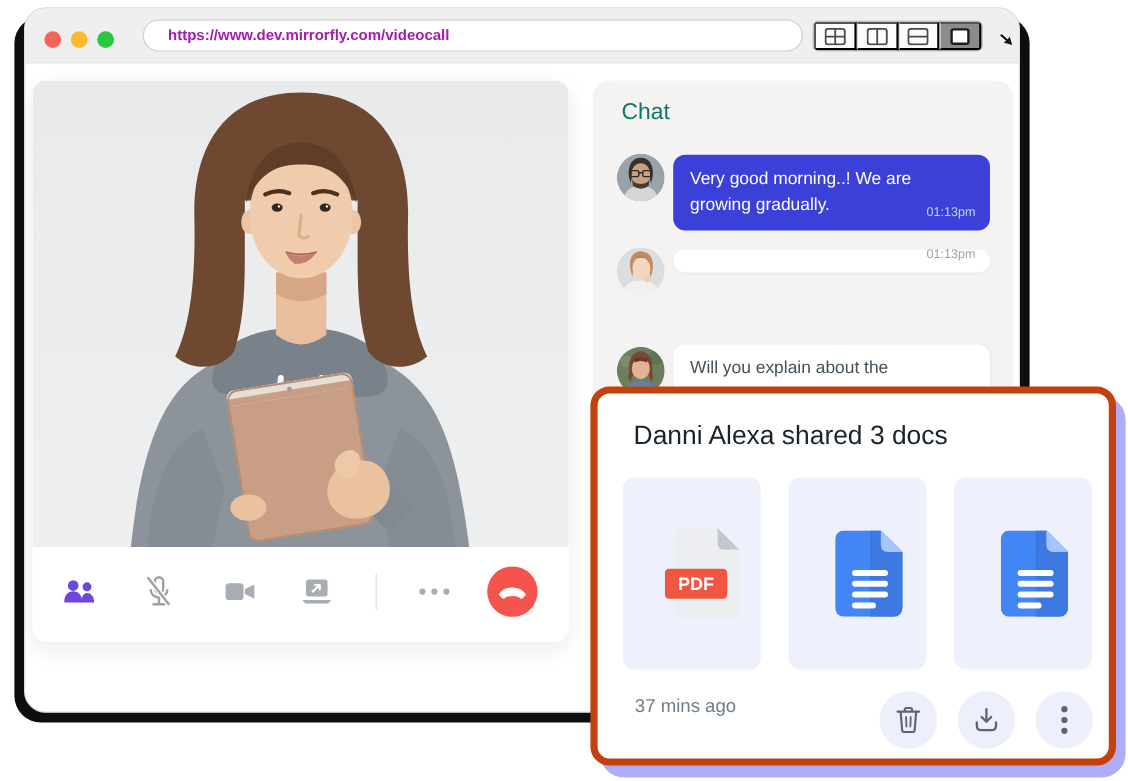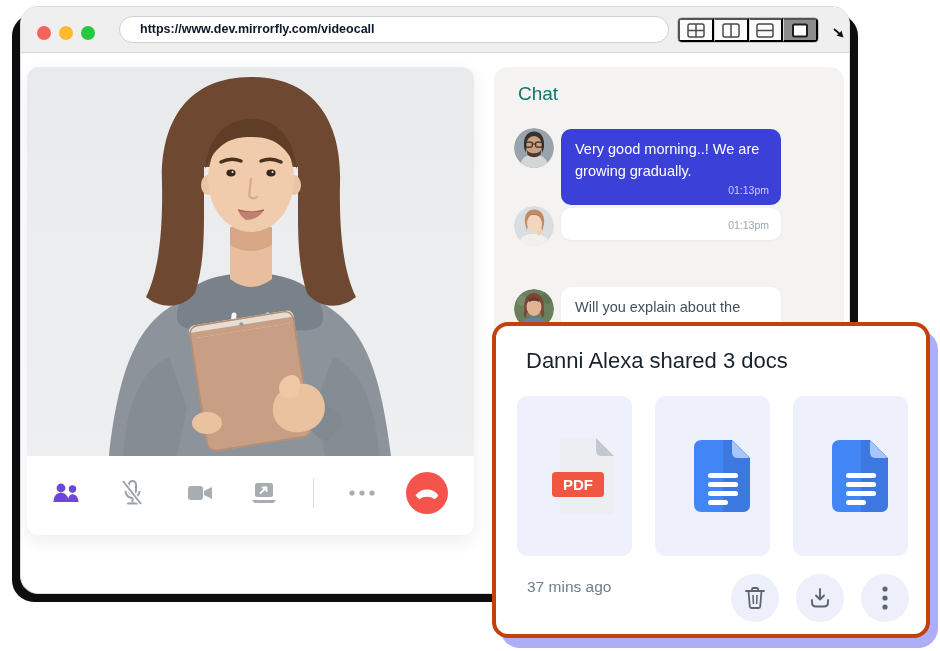--- a/index.html
+++ b/index.html
@@ -15,21 +15,21 @@
 
   .topbar { position:absolute; left:0; top:0; width:100%; height:46px; background:#EFEFEF;
     border-radius:17px 17px 0 0; border-bottom:1px solid #D8D8D8; }
   .lights { position:absolute; left:16px; top:19px; display:flex; gap:8px; }
   .light { width:14px; height:14px; border-radius:50%; }
   .light.red{ background:#F4645C; } .light.yellow{ background:#FDBA2F; } .light.green{ background:#27C840; }
 
   .urlbar { position:absolute; left:98px; top:9px; width:550px; height:27px; background:#fff;
     border:1px solid #CFCFCF; border-radius:13.5px; }
   .urlbar span { display:block; padding-left:20px; line-height:25px; font-size:12.5px;
-    font-weight:700; color:#0f172a; white-space:nowrap; }
+    font-weight:700; color:#a21caf; white-space:nowrap; }
 
   .layout-group { position:absolute; left:656px; top:10px; width:142px; height:26px;
     background:#FBFBFB; border:1px solid #C6C6C6; border-radius:5px; display:flex; overflow:hidden; }
   .layoutbtn { flex:1; display:flex; align-items:center; justify-content:center; background:transparent; }
   .layoutbtn + .layoutbtn { border-left:1px solid #D8D8D8; }
   .layoutbtn.selected { background:#8C8C8C; }
   .cursor-arrow { position:absolute; left:812px; top:20px; }
 
   
   .video-card { position:absolute; left:6px; top:60px; width:447px; height:468px; border-radius:12px;
@@ -39,34 +39,34 @@
     justify-content:center; background:none; border:none; cursor:pointer; }
   .ctrl-divider { position:absolute; left:286px; top:22px; width:1px; height:30px; background:#DCDFE1; }
   .endcall { position:absolute; left:379px; top:16px; width:42px; height:42px; border-radius:50%;
     background:#F4544C; border:none; display:flex; align-items:center; justify-content:center; cursor:pointer; }
 
   
   .chat { position:absolute; left:473px; top:60px; width:350px; height:511px; background:#F4F3F1;
     border-radius:14px; overflow:hidden; }
   .chat-title { position:absolute; left:24px; top:16px; font-size:19px; font-weight:500; color:#0f766e; }
   .avatar { position:absolute; left:20px; width:40px; height:40px; border-radius:50%; overflow:hidden; }
-  .bubble { position:absolute; left:67px; width:220px; border-radius:10px; font-size:14.5px;
-    line-height:1.5; padding:10px 14px 22px 14px; }
+  .bubble { position:absolute; left:67px; width:264px; border-radius:10px; font-size:14.5px;
+    line-height:1.5; padding:10px 14px 9px 14px; }
   .bubble.sent { background:#3B41D8; color:#FFFFFF; }
   .bubble.received { background:#FFFFFF; color:#42505A; box-shadow:0 1px 3px rgba(0,0,0,.05); }
   .bubble.no-time { padding-bottom:10px; }
   .msg-time { position:absolute; right:12px; bottom:6px; font-size:10.5px; }
   .bubble.sent .msg-time { color:#CBCEF8; }
   .bubble.received .msg-time { color:#9AA5AD; }
 
   
   .modal-backing { position:absolute; left:500px; top:330px; width:438px; height:318px;
     background:#ADADF8; border-radius:20px; z-index:8; }
   .modal { position:absolute; left:492px; top:322px; width:438px; height:316px; background:#fff;
-    border:4px solid #c2410c; border-radius:16px; z-index:9; }
+    border:6px solid #c2410c; border-radius:16px; z-index:9; }
   .modal-title { position:absolute; left:30px; top:22px; font-size:22px; font-weight:500; color:#19232B; }
   .doc-card { position:absolute; top:70px; width:115px; height:160px; background:#EEF0FB;
     border-radius:10px; display:flex; align-items:center; justify-content:center; cursor:pointer;padding-left:20px; }
   .doc-card.d0{ left:21px; } .doc-card.d1{ left:159px; } .doc-card.d2{ left:297px; }
   .modal-time { position:absolute; left:31px; top:252px; font-size:15.5px; color:#6F7E88; }
   .action-btn { position:absolute; top:248px; width:48px; height:48px; border-radius:50%;
     background:#EDEFFA; border:none; display:flex; align-items:center; justify-content:center; cursor:pointer; }
   .action-btn.a0{ left:235px; } .action-btn.a1{ left:300px; } .action-btn.a2{ left:365px; }
 </style>
 </head>

